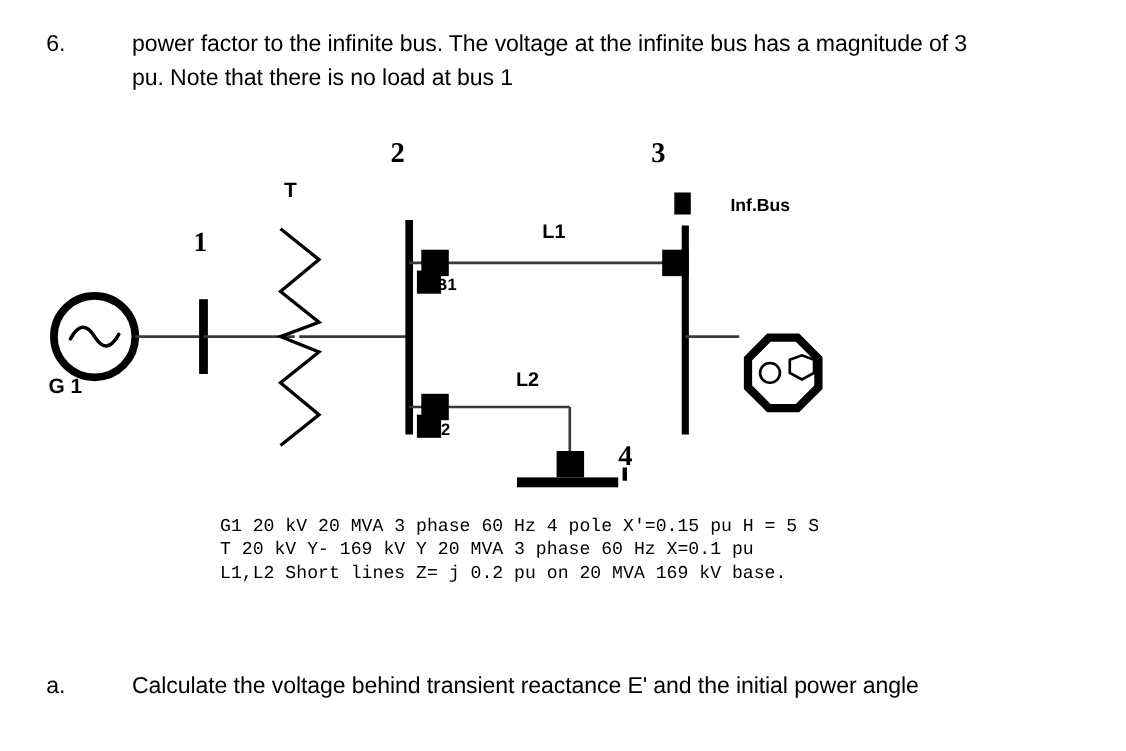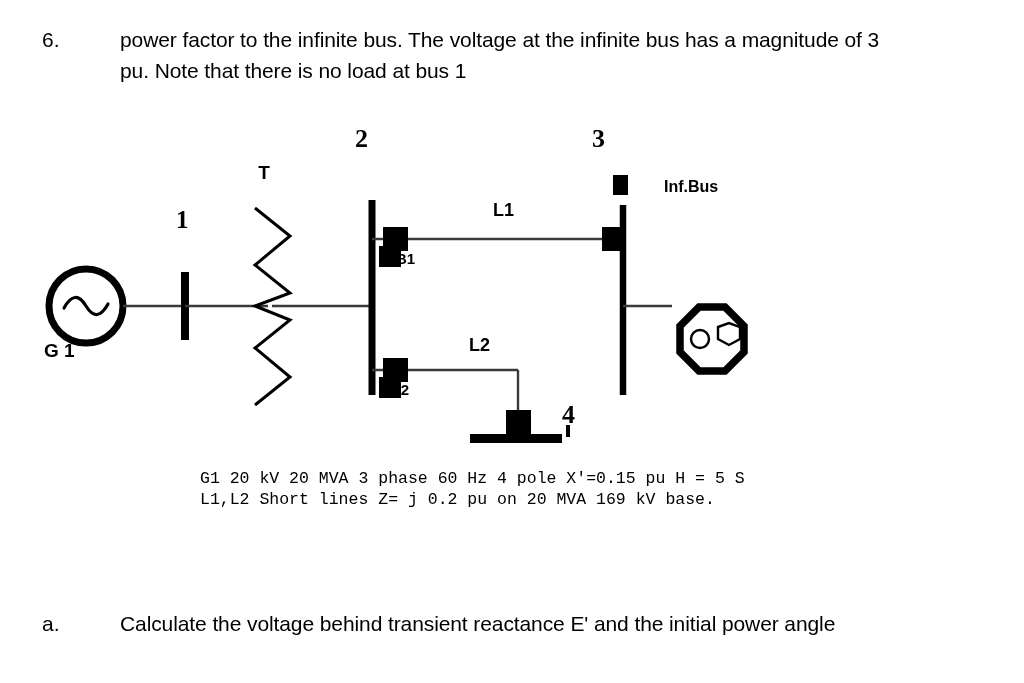--- a/index.html
+++ b/index.html
@@ -143,20 +143,21 @@
       <text x="396" y="144" font-family="Liberation Sans, sans-serif" font-size="15" font-weight="bold" fill="#000000">B1</text>
 
       <text x="390" y="275" font-family="Liberation Sans, sans-serif" font-size="15" font-weight="bold" fill="#000000">B2</text>
 
       <text x="664" y="72" font-family="Liberation Sans, sans-serif" font-size="16" font-weight="bold" fill="#000000">Inf.Bus</text>
     </svg>
   </div>
 
   <div id="spec-block">
     <span class="spec-line">G1 20 kV 20 MVA 3 phase 60 Hz 4 pole X'=0.15 pu H = 5 S</span>
+    <span class="spec-line">T 20 kV Y- 169 kV Y 20 MVA 3 phase 60 Hz  X=0.1 pu</span>
     <span class="spec-line">L1,L2 Short lines Z= j 0.2 pu on 20 MVA 169 kV base.</span>
   </div>
 
   <div class="q-block" id="question-a">
     <div class="q-number">a.</div>
     <div class="q-text">
       <span class="line">Calculate the voltage behind transient reactance E' and the initial power angle</span>
     </div>
   </div>
 

